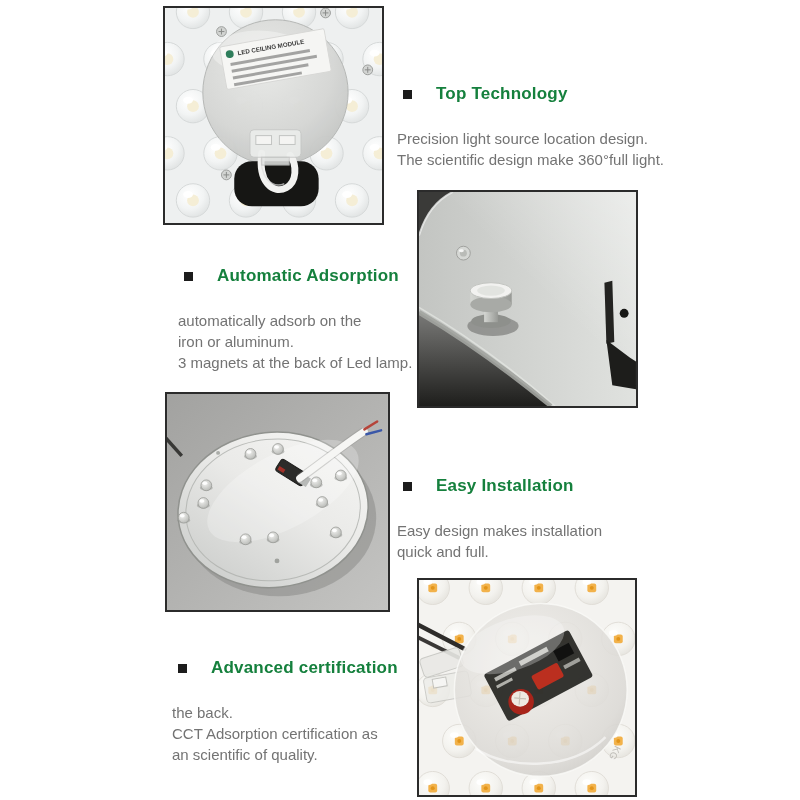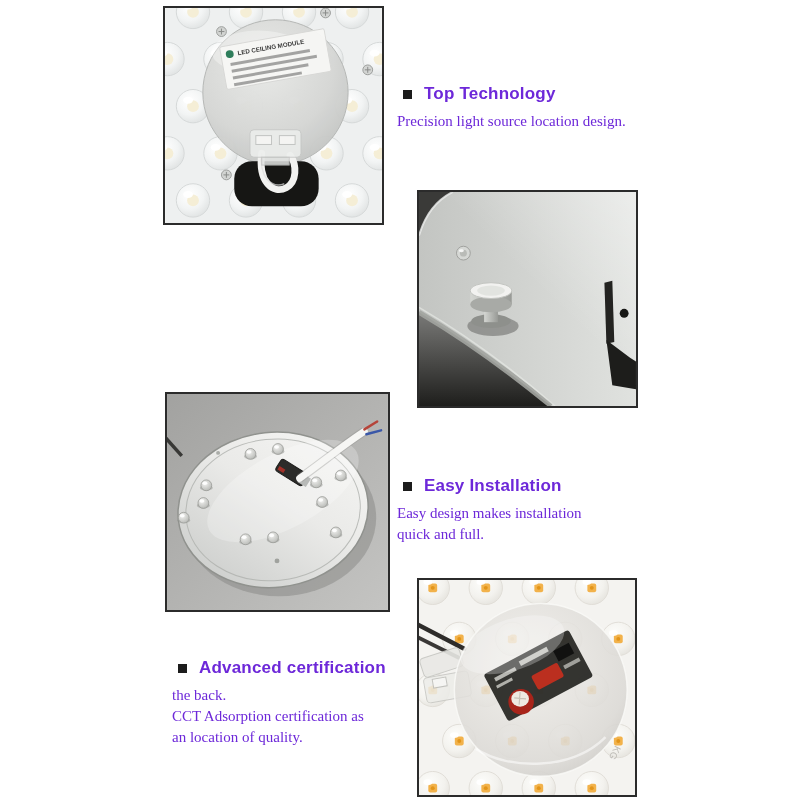--- a/index.html
+++ b/index.html
@@ -7,26 +7,26 @@
     position:relative;width:800px;height:800px;background:#ffffff;
     font-family:"Liberation Sans", sans-serif;overflow:hidden;color:#262626;
   }
   .photo{
     position:absolute;border:2px solid #2b2b2b;box-sizing:border-box;
     background:#f5f5f3;overflow:hidden;
   }
   .photo svg{display:block;width:100%;height:100%;}
   .tblock{position:absolute;}
   .thead{
-    display:flex;align-items:center;gap:12px;
-    font-size:17px;font-weight:bold;color:#6d28d9;line-height:20px;
+    display:flex;align-items:center;gap:24px;
+    font-size:17px;font-weight:bold;color:#15803d;line-height:20px;
     padding-left:6px;letter-spacing:.2px;
   }
   .bullet{width:9px;height:9px;background:#1c1c1c;display:inline-block;flex:0 0 auto;}
-  .tbody{margin-top:7px;font-size:15px;line-height:21px;color:#6d28d9;font-family:Liberation Serif, serif;}
+  .tbody{margin-top:24px;font-size:15px;line-height:21px;color:#737373;}
   .tbody div{white-space:nowrap;}
 </style>
 </head>
 <body>
 
 <div class="canvas">
 
   <div class="photo" style="left:163px;top:6px;width:221px;height:219px;">
     <svg viewBox="0 0 220 219">
       <defs>
@@ -108,23 +108,35 @@
     </svg>
   </div>
 
   <div class="tblock" style="left:397px;top:84px;width:280px;">
     <div class="thead">
       <span class="bullet"></span>
       <span>Top Technology</span>
     </div>
     <div class="tbody">
       <div>Precision light source location design.</div>
-    </div>
-  </div>
-
+      <div>The scientific design make 360°full light.</div>
+    </div>
+  </div>
+
+  <div class="tblock" style="left:178px;top:266px;width:250px;">
+    <div class="thead">
+      <span class="bullet"></span>
+      <span>Automatic Adsorption</span>
+    </div>
+    <div class="tbody">
+      <div>automatically adsorb on the</div>
+      <div>iron or aluminum.</div>
+      <div>3 magnets at the back of Led lamp.</div>
+    </div>
+  </div>
 
   <div class="photo" style="left:417px;top:190px;width:221px;height:218px;">
     <svg viewBox="0 0 220 217">
       <defs>
         <linearGradient id="p2bg" x1="0" y1="0" x2="1" y2="0">
           <stop offset="0%" stop-color="#c3c5c2"></stop>
             <stop offset="100%" stop-color="#e0e2df"></stop>
         </linearGradient>
         <linearGradient id="p2dark" x1="0" y1="0" x2="0" y2="1">
           <stop offset="0%" stop-color="#7a7a78"></stop>
@@ -243,21 +255,21 @@
   </div>
 
   <div class="tblock" style="left:172px;top:658px;width:250px;">
     <div class="thead">
       <span class="bullet"></span>
       <span>Advanced certification</span>
     </div>
     <div class="tbody">
       <div>the back.</div>
       <div>CCT Adsorption certification as</div>
-      <div>an location of quality.</div>
+      <div>an scientific of quality.</div>
     </div>
   </div>
 
   <div class="photo" style="left:417px;top:578px;width:220px;height:219px;">
     <svg viewBox="0 0 220 219">
       <defs>
         <radialGradient id="lg4" cx="40%" cy="35%" r="75%">
           <stop offset="0%" stop-color="#fdfdfb"></stop>
             <stop offset="60%" stop-color="#f3f2ee"></stop>
             <stop offset="100%" stop-color="#e2e0da"></stop>

